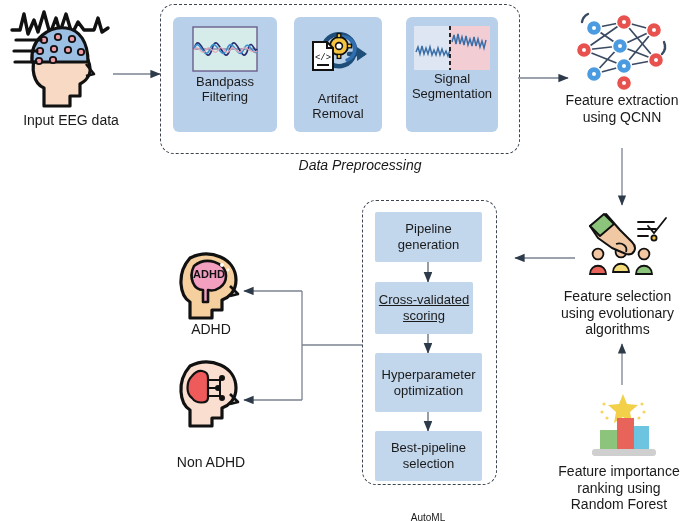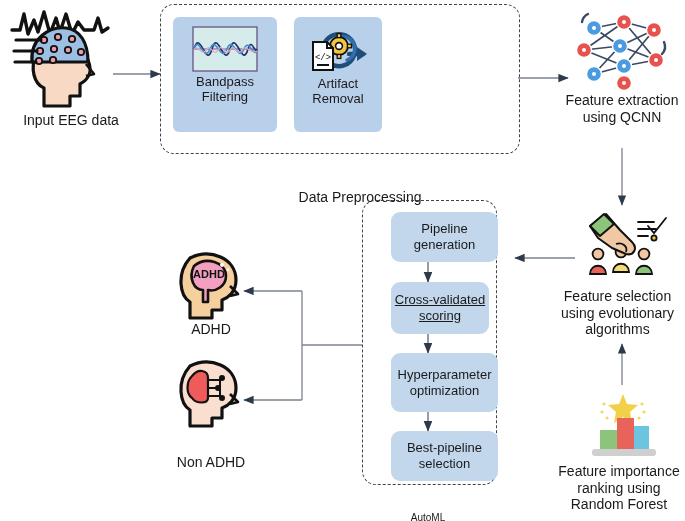--- a/index.html
+++ b/index.html
@@ -1,27 +1,27 @@
 <!DOCTYPE html>
 <html><head>
 <meta charset="utf-8">
 <style>
   html,body{margin:0;padding:0;background:#ffffff;}
   body{width:685px;height:521px;position:relative;overflow:hidden;
        font-family:"Liberation Sans","DejaVu Sans",sans-serif;color:#1a1a1a;}
   .stage{position:absolute;inset:0;width:685px;height:521px;}
   .lbl{position:absolute;text-align:center;line-height:1.18;color:#1a1a1a;
        font-size:13.5px;white-space:pre-line;}
-  .lbl.italic{margin-top:32px;}
+  .lbl.italic{font-style:italic;}
   .pbox{position:absolute;background:#b9d0ea;border-radius:6px;
         display:flex;flex-direction:column;align-items:center;justify-content:flex-start;}
   .pbox .cap{font-size:13px;line-height:1.18;text-align:center;color:#1a1a1a;white-space:pre-line;}
-  .abox{position:absolute;background:#c2d6ec;border-radius:9px;
+  .abox{position:absolute;background:#c2d6ec;border-radius:2px;
         display:flex;align-items:center;justify-content:center;text-align:center;
-        font-size:13px;line-height:1.2;color:#1a1a1a;white-space:pre-line;margin-left:16px;}
+        font-size:13px;line-height:1.2;color:#1a1a1a;white-space:pre-line;}
   .dashbox{position:absolute;border:1.6px dashed #3d4450;border-radius:14px;background:transparent;}
   svg.ovl{position:absolute;left:0;top:0;width:685px;height:521px;pointer-events:none;}
   .icobox{position:absolute;display:flex;align-items:center;justify-content:center;}
 </style>
 </head>
 <body>
 
 <div class="stage">
 
   <svg class="ovl" viewBox="0 0 685 521">
@@ -122,24 +122,37 @@
           </g>
         </g>
         <g transform="translate(8,18)">
           <path d="M0,0 L14,0 L20,6 L20,28 L0,28 Z" fill="#fff" stroke="#111" stroke-width="2"></path>
           <path d="M14,0 L14,6 L20,6" fill="none" stroke="#111" stroke-width="2"></path>
           <text x="10" y="18" font-size="9" font-family="Liberation Mono,monospace" text-anchor="middle" fill="#111">&lt;/&gt;</text>
           <line x1="4" y1="23" x2="16" y2="23" stroke="#111" stroke-width="2"></line>
         </g>
       </svg>
     </div>
-    <div class="cap" style="margin-top:9px;">Artifact
+    <div class="cap" style="margin-top:24px;">Artifact
 Removal</div>
   </div>
 
+  <div class="pbox" style="left:406px;top:17px;width:92px;height:115px;">
+    <div class="icobox" style="position:relative;top:9px;width:76px;height:44px;">
+      <svg viewBox="0 0 76 44" width="76" height="44">
+        <rect x="0" y="0" width="36" height="44" fill="#dde6f2"></rect>
+        <rect x="36" y="0" width="40" height="44" fill="#f3cdd4"></rect>
+        <path d="M2,26 l2,-5 l2,7 l2,-8 l2,8 l2,-6 l2,6 l2,-7 l2,8 l2,-5 l2,5 l2,-7 l2,7 l2,-6 l2,6 l2,-4 l2,5 l2,-6" fill="none" stroke="#3a6ea8" stroke-width="1.5"></path>
+        <path d="M38,16 l2,-7 l2,9 l2,-10 l2,10 l2,-7 l2,8 l2,-9 l2,9 l2,-6 l2,7 l2,-9 l2,9 l2,-7 l2,8 l2,-6 l2,7 l2,-8" fill="none" stroke="#3a6ea8" stroke-width="1.5"></path>
+        <line x1="36" y1="0" x2="36" y2="44" stroke="#111" stroke-width="1.8" stroke-dasharray="4,3"></line>
+      </svg>
+    </div>
+    <div class="cap" style="margin-top:10px;">Signal
+Segmentation</div>
+  </div>
 
   <div class="lbl italic" style="left:280px;top:157px;width:160px;font-size:14px;">Data Preprocessing</div>
 
   <div class="icobox" style="left:572px;top:8px;width:100px;height:84px;">
     <svg viewBox="0 0 100 84" width="100" height="84">
       <g stroke="#3b4a63" stroke-width="1.7" fill="none">
         <path d="M22,20 L48,38 M22,20 L52,14 M22,66 L48,38 M22,66 L52,58
                  M12,42 L48,38 M12,42 L52,14 M12,42 L52,58
                  M48,38 L82,22 M48,38 L84,52 M52,14 L82,22 M52,58 L84,52
                  M52,14 L84,52 M52,58 L82,22"></path>

